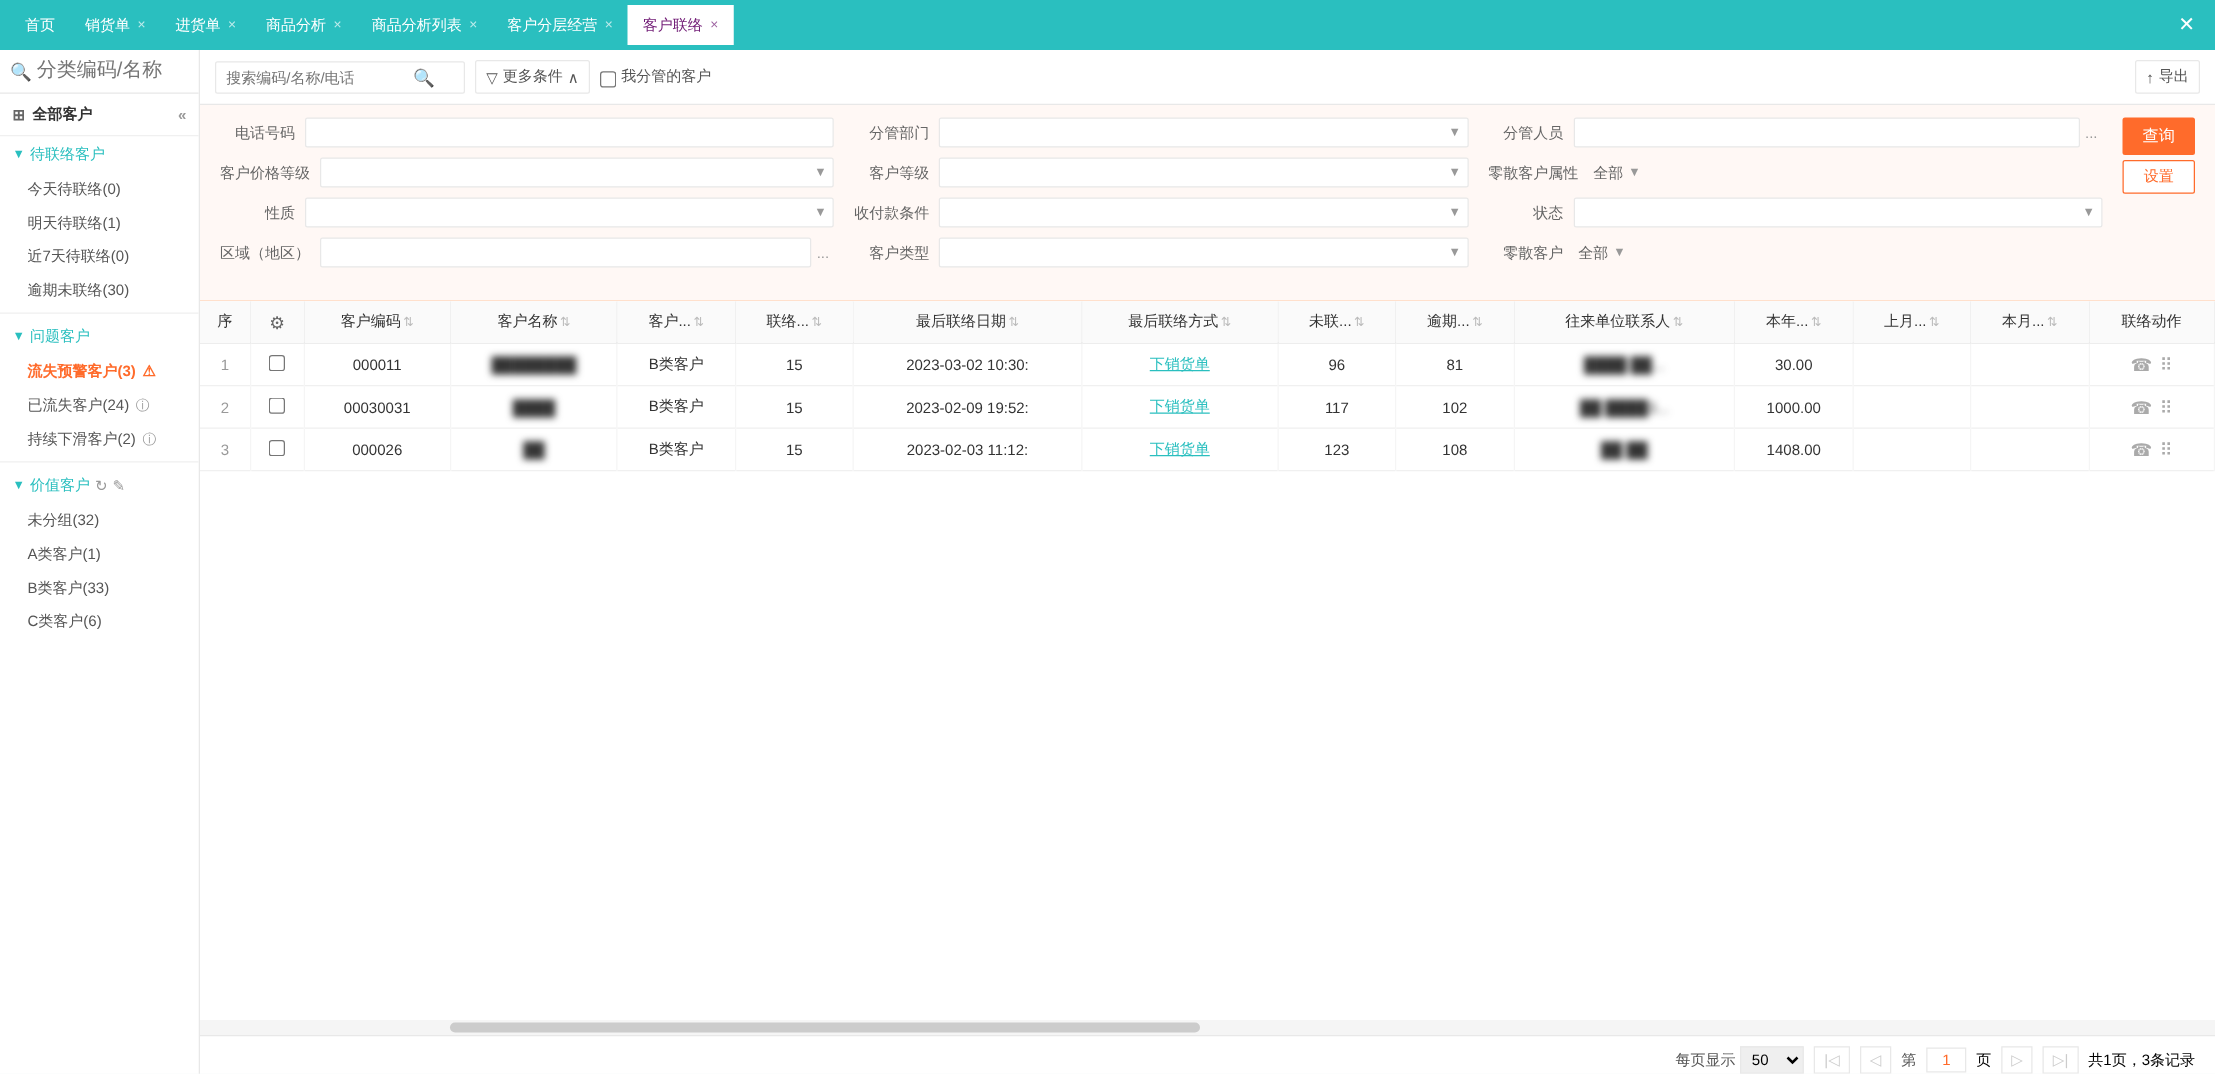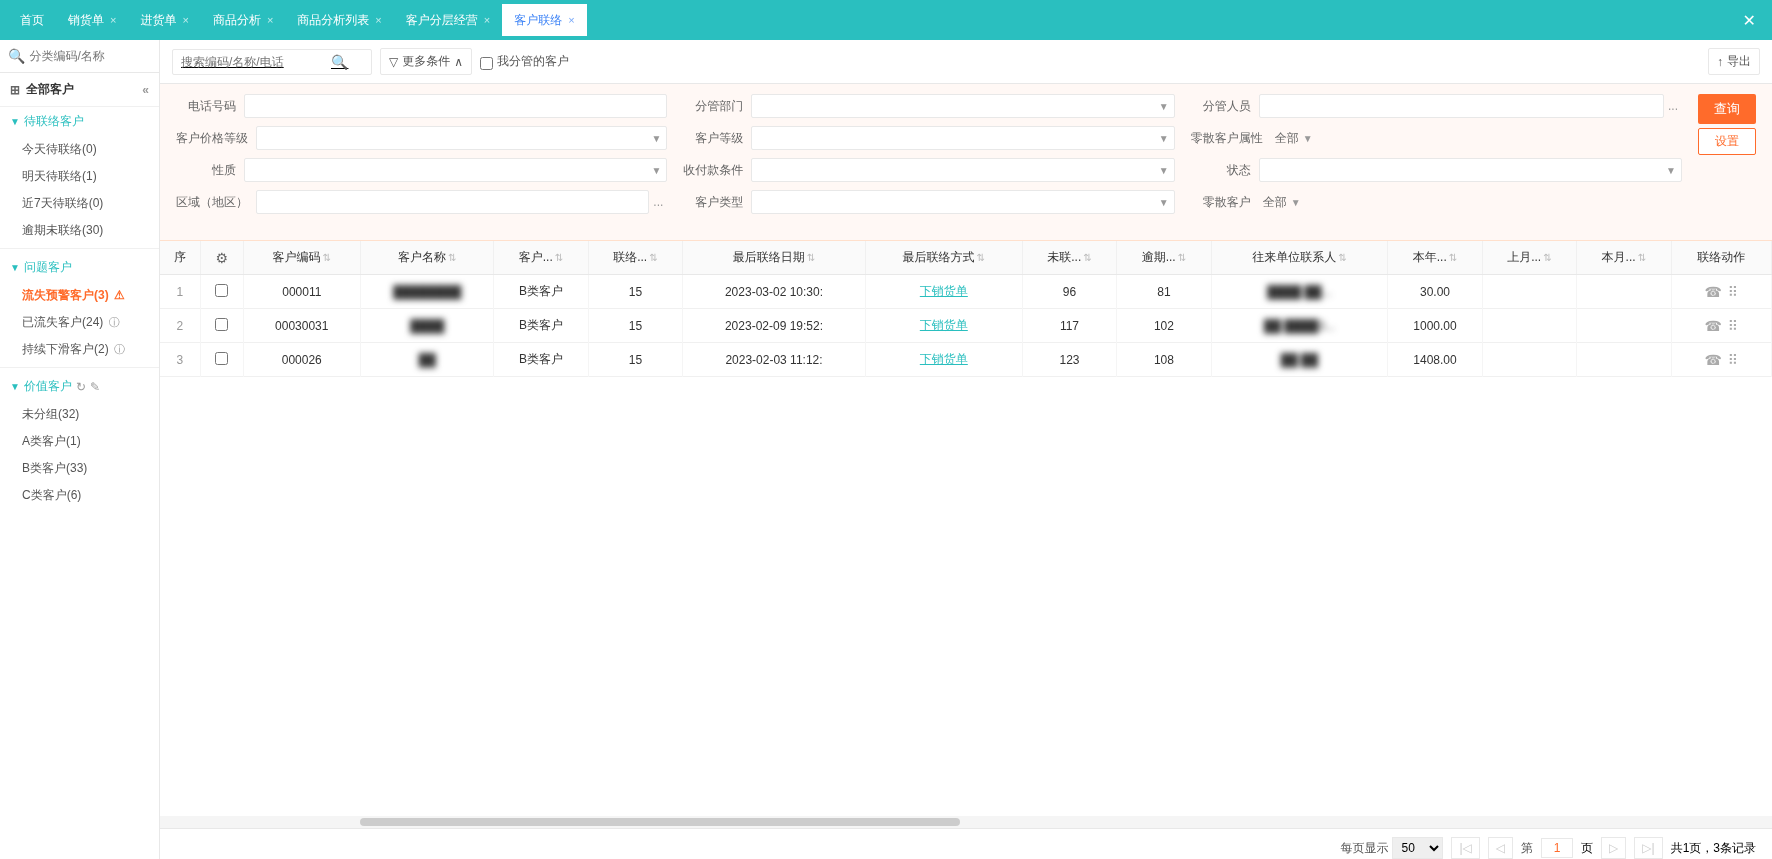--- a/index.html
+++ b/index.html
@@ -18,21 +18,21 @@
       padding: 0 12px;
       height: 32px;
       display: flex;
       align-items: center;
       cursor: pointer;
       font-size: 13px;
       white-space: nowrap;
     }
     .top-nav .nav-item.active {
       background: white;
-      color: #3b82f6;
+      color: #701a75;
     }
     .top-nav .nav-item .close-btn {
       margin-left: 6px;
       font-size: 11px;
       opacity: 0.7;
     }
     .top-nav .home-item {
       padding: 0 12px;
       height: 32px;
       display: flex;
@@ -65,21 +65,21 @@
     .sidebar-search {
       padding: 8px;
       border-bottom: 1px solid #e8e8e8;
       display: flex;
       align-items: center;
       gap: 4px;
     }
     .sidebar-search input {
       border: none;
       outline: none;
-      font-size: 12px;
+      font-size: 16px;
       width: 100%;
       color: #666;
     }
     .sidebar-search-icon {
       color: #999;
       font-size: 14px;
     }
     .sidebar-header {
       padding: 8px 10px;
       display: flex;
@@ -159,21 +159,20 @@
       gap: 8px;
       border-bottom: 1px solid #e8e8e8;
     }
     .search-input-wrap {
       display: flex;
       align-items: center;
       border: 1px solid #e8e8e8;
       border-radius: 2px;
       padding: 4px 8px;
       min-width: 200px;
-      text-decoration: underline;
     }
     .search-input-wrap input {
       border: none;
       outline: none;
       font-size: 12px;
       color: #999;
       width: 150px;
     }
     .search-btn {
       background: none;

